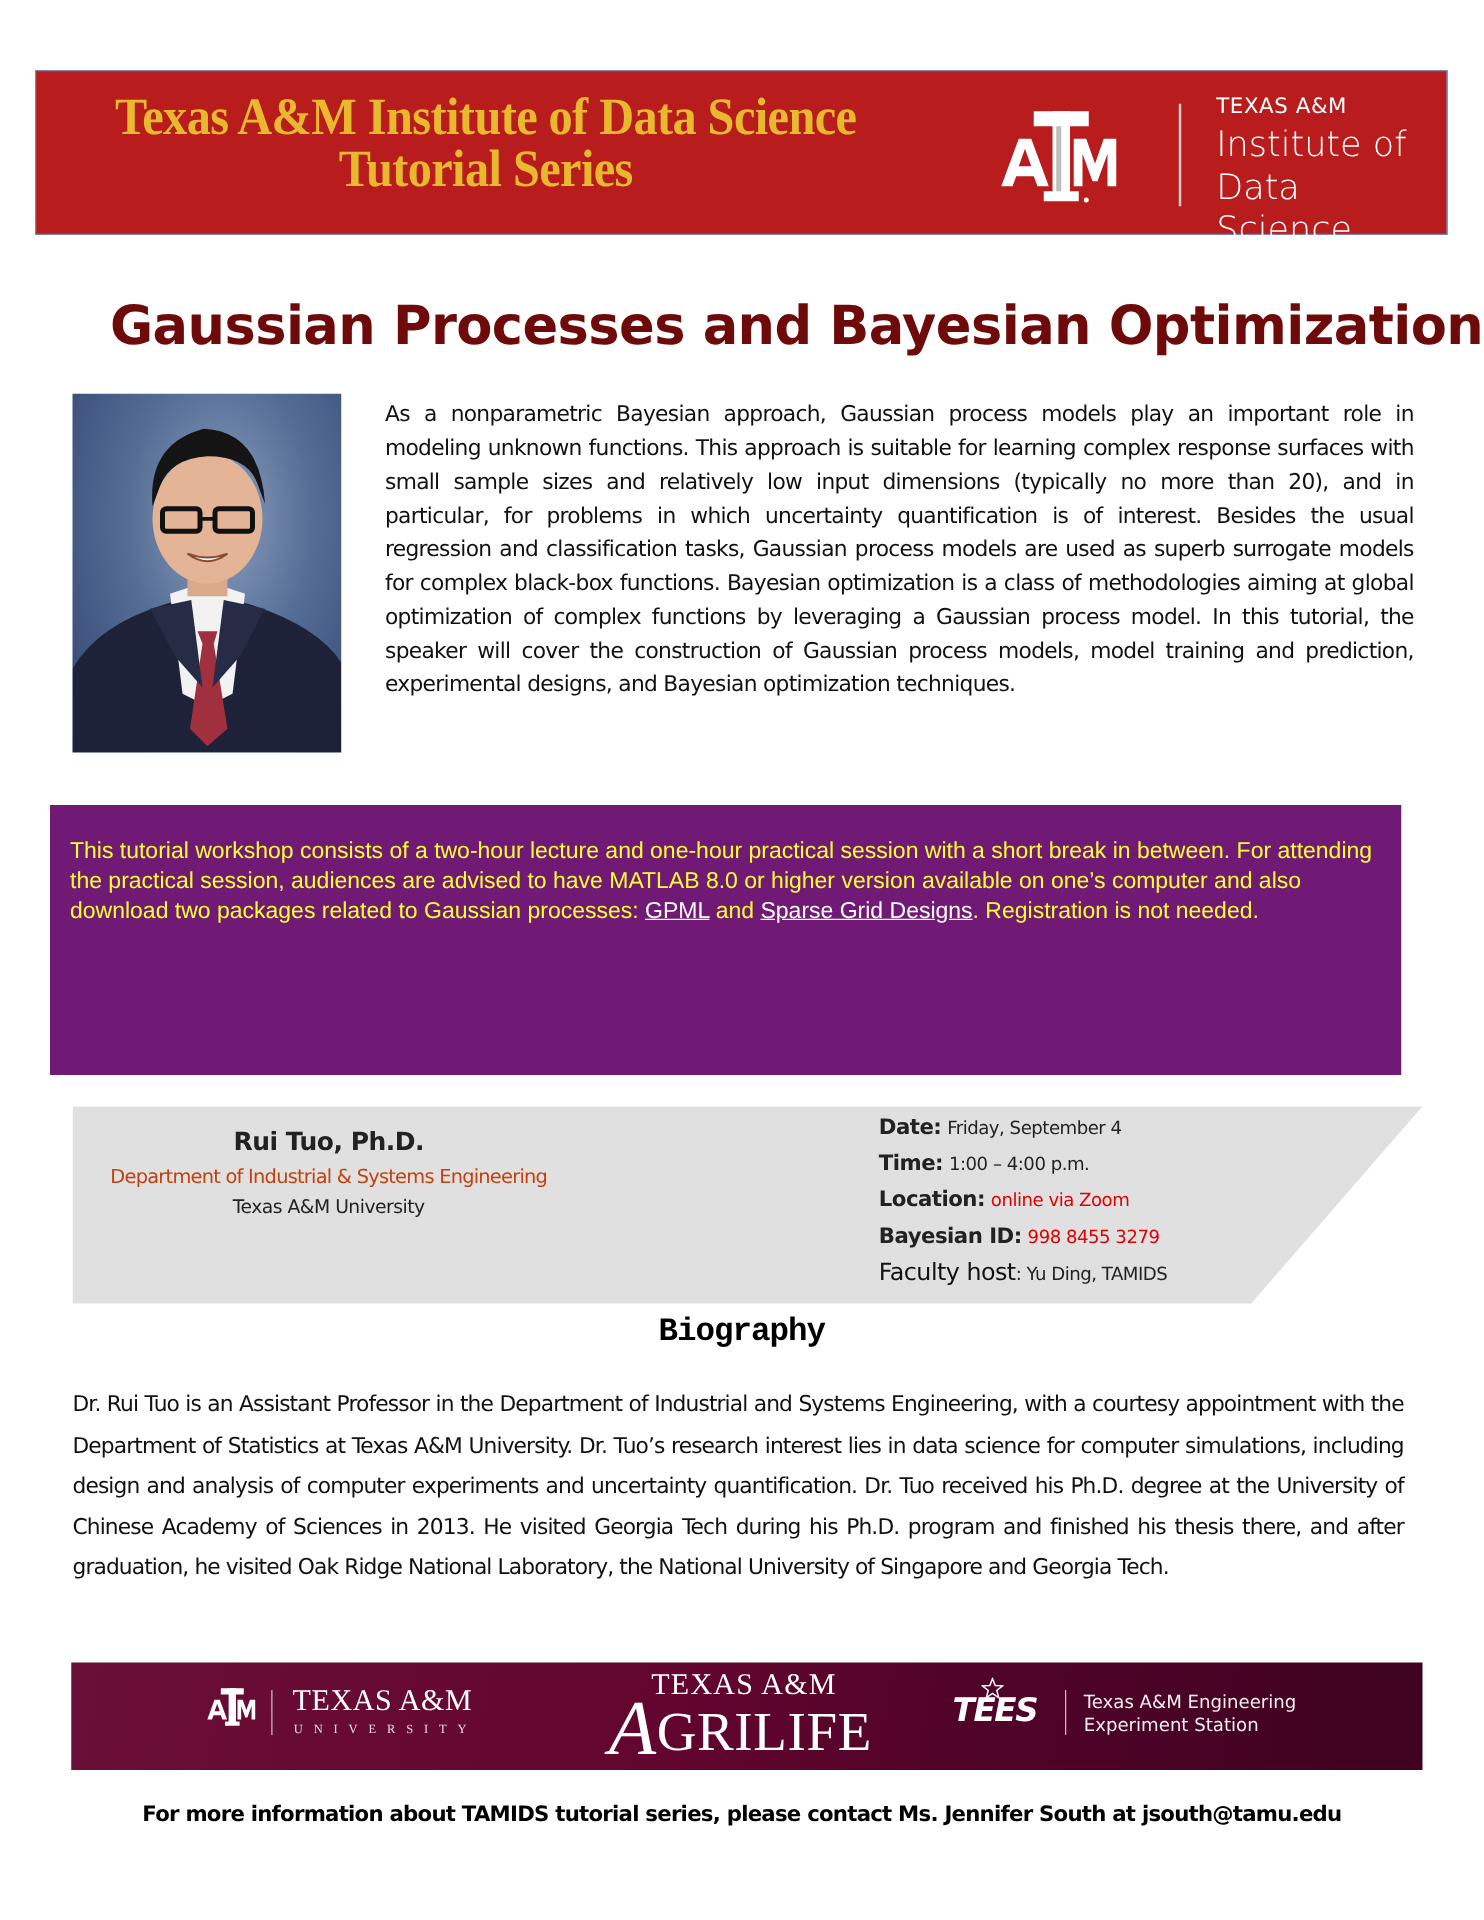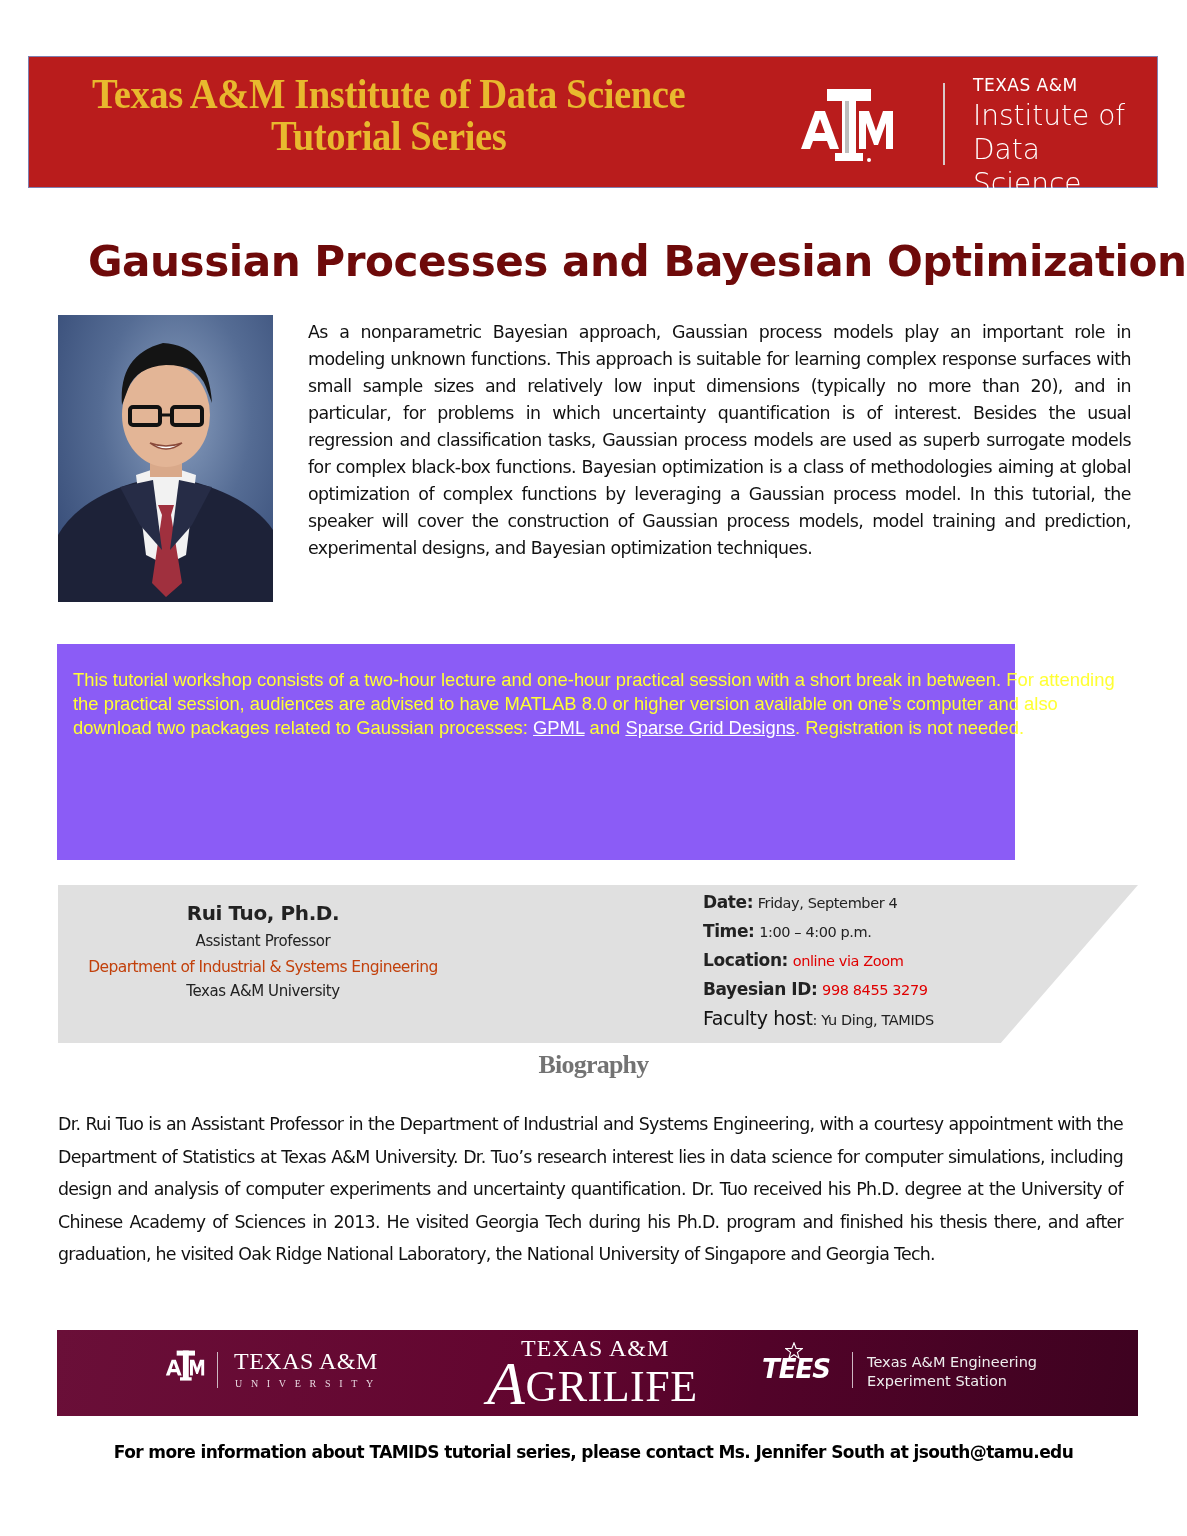--- a/index.html
+++ b/index.html
@@ -41,22 +41,22 @@
 
     
     .abstract {
       position: absolute; left: 308px; top: 319px; width: 823px;
       font-family: "DejaVu Sans", sans-serif; font-size: 17.4px; line-height: 27px;
       text-align: justify; color: #111; letter-spacing: -0.55px;
     }
 
     
     .blue-box {
-      position: absolute; left: 57px; top: 644px; width: 958px; height: 216px;
-      background: #8b5cf6;
+      position: absolute; left: 40px; top: 644px; width: 1081px; height: 216px;
+      background: #701a75;
     }
     .blue-text {
       position: absolute; left: 16px; top: 24px; width: 1050px;
       color: #ffff33; font-family: "Liberation Sans", sans-serif; font-size: 18.4px; line-height: 24px;
     }
     .blue-text p { margin-bottom: 24px; }
     .blue-text a { color: #ffffff; text-decoration: underline; }
     .blue-text .bold-label { color: #ffffff; font-weight: bold; }
 
     
@@ -79,21 +79,21 @@
     }
     .event-row { white-space: nowrap; line-height: 28px; letter-spacing: -0.4px; }
     .event-row .lbl { font-weight: bold; font-size: 17px; }
     .event-row .val { font-size: 14.5px; }
     .event-row .val.red { color: #e00000; }
     .event-row .lbl.plain { font-weight: normal; font-size: 19px; color: #111; }
 
     
     .bio-heading {
       position: absolute; left: 0; width: 1187px; top: 1050px; text-align: center;
-      font-family: Liberation Serif, serif; font-size: 26px; color: #737373; letter-spacing: -0.8px;
+      font-family: Liberation Mono, monospace; font-size: 26px; color: #000000; letter-spacing: -0.8px;
     }
     .bio-text {
       position: absolute; left: 58px; top: 1108px; width: 1065px;
       font-family: "DejaVu Sans", sans-serif; font-size: 17.4px; line-height: 32.5px;
       text-align: justify; color: #111; letter-spacing: -0.7px;
     }
 
     
     .footer-banner {
       position: absolute; left: 57px; top: 1330px; width: 1081px; height: 86px;
@@ -177,21 +177,20 @@
 <div class="blue-box">
   <div class="blue-text">
     <p><span>This tutorial workshop consists of a two-hour lecture and one-hour practical session with a short break in between.  For attending the practical session, audiences are advised to have MATLAB 8.0 or higher version available on one’s computer and also download two packages related to Gaussian processes: </span><a href="#">GPML</a><span> and </span><a href="#">Sparse Grid Designs</a><span>. Registration is not needed.</span></p>
   </div>
 </div>
 
 <div class="grey-box"></div>
 
 <div class="speaker">
   <div class="speaker-name">Rui Tuo, Ph.D.</div>
-  <div class="speaker-role">Assistant Professor</div>
   <div class="speaker-dept">Department of Industrial &amp; Systems Engineering</div>
   <div class="speaker-univ">Texas A&amp;M University</div>
 </div>
 
 <div class="event-info">
   <div class="event-row">
     <span class="lbl">Date:</span>
     <span class="val">Friday, September 4</span>
   </div>
   <div class="event-row">

